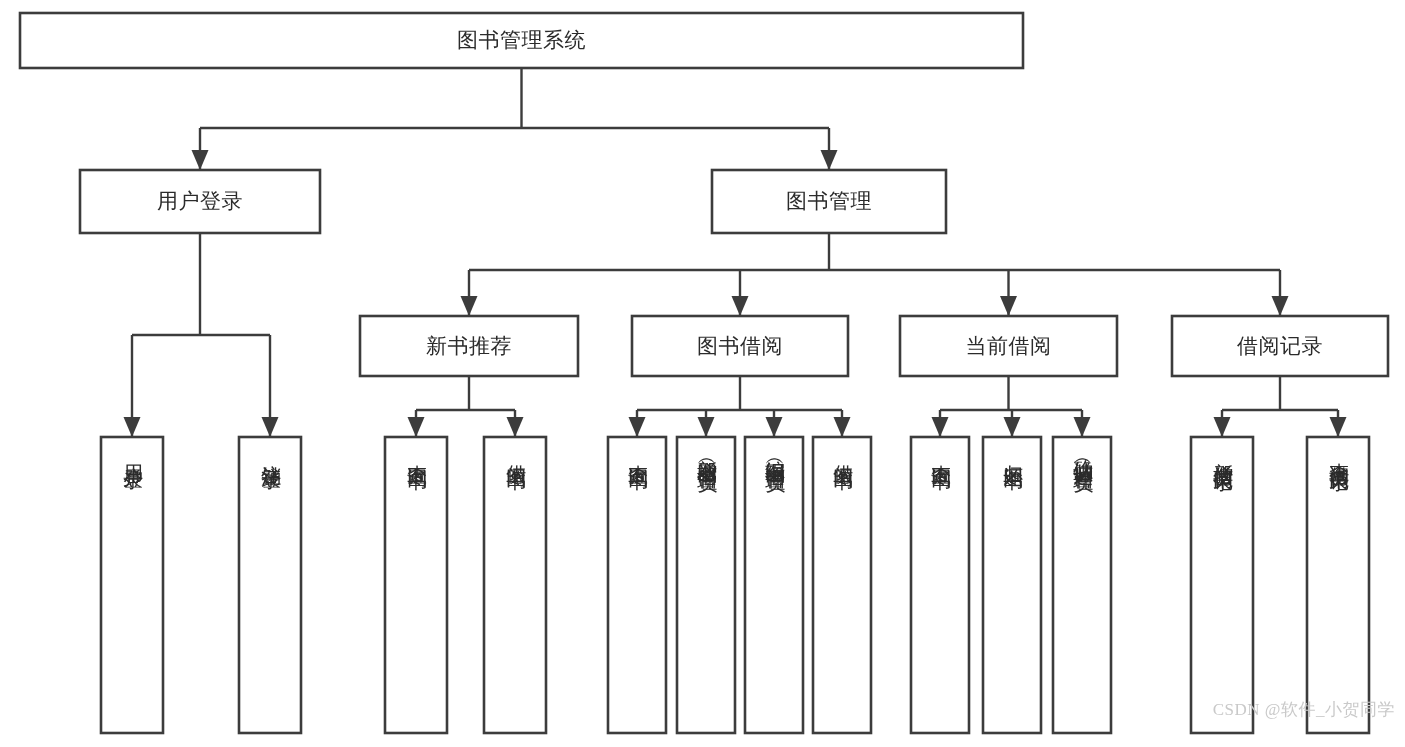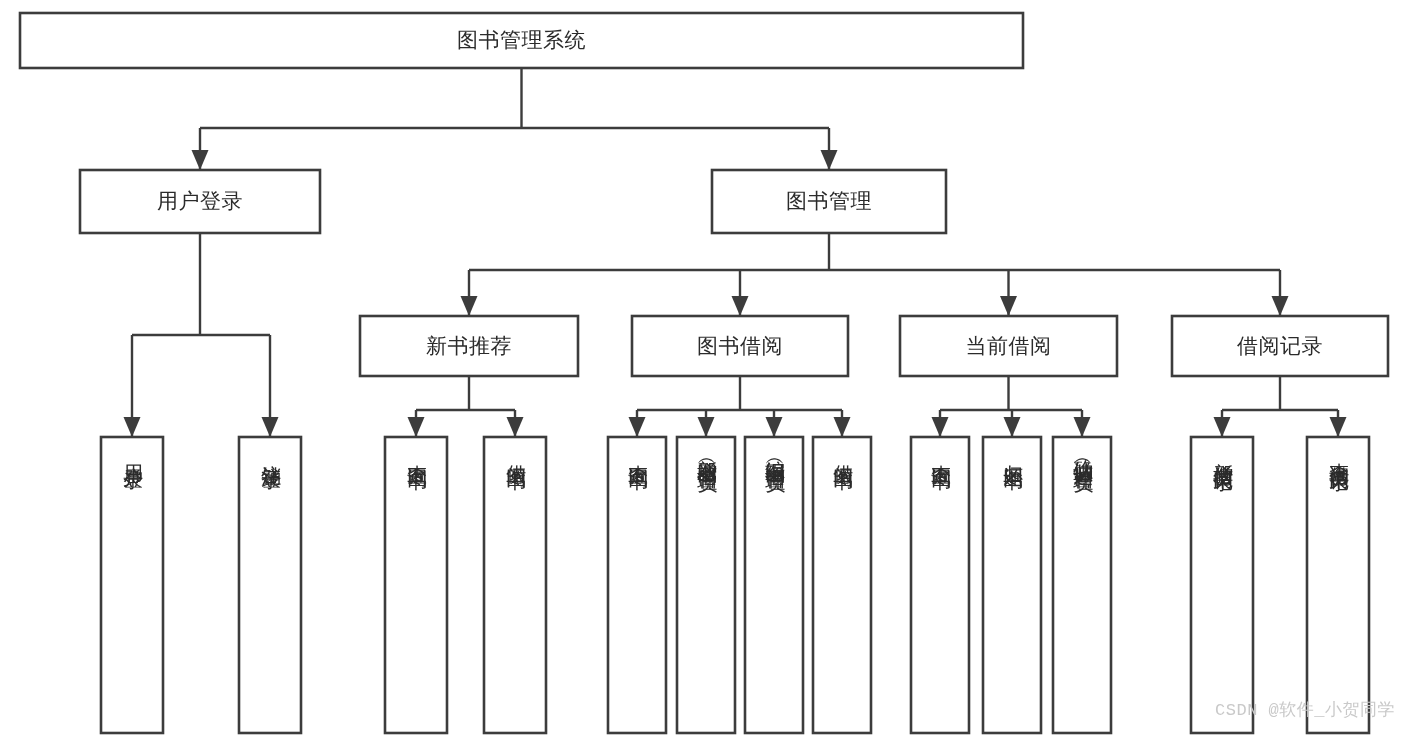--- a/index.html
+++ b/index.html
@@ -52,21 +52,21 @@
     stroke-linecap: butt;
   }
   .arrow-head {
     fill: #3c3c3c;
     stroke: none;
   }
   .watermark {
     position: absolute;
     right: 10px;
     bottom: 4px;
-    font-family: Liberation Mono, monospace;
+    font-family: Liberation Serif, serif;
     font-size: 17px;
     color: #c9c9c9;
     white-space: nowrap;
     user-select: none;
     letter-spacing: 0.5px;
   }
 </style>
 </head>
 <body>
 

